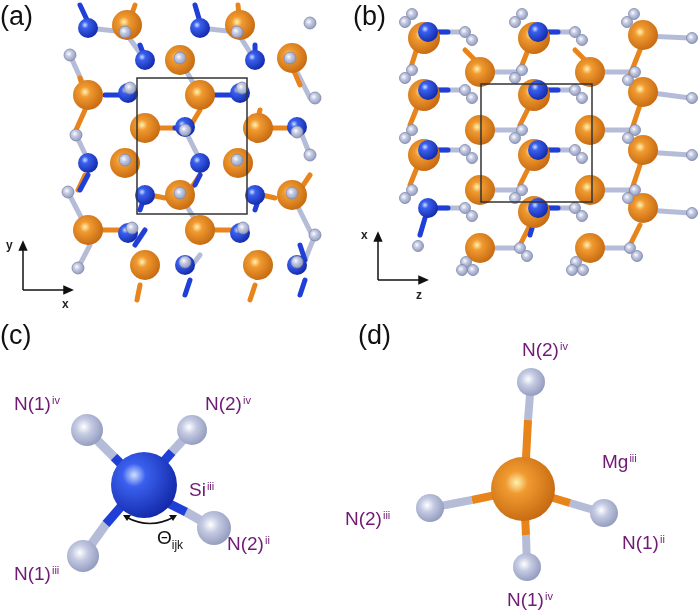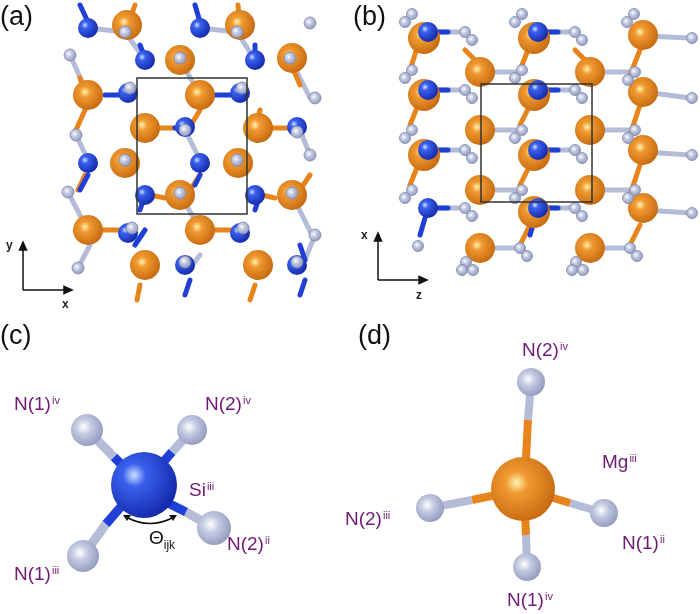--- a/index.html
+++ b/index.html
@@ -376,19 +376,19 @@
 <div class="axis-label" style="left:6px;top:238px;">y</div>
 <div class="axis-label" style="left:62px;top:297px;">x</div>
 <div class="axis-label" style="left:361px;top:228px;">x</div>
 <div class="axis-label" style="left:416px;top:288px;">z</div>
 
 <div class="atom-label" style="left:14px;top:394px;"><span>N(1)</span><sup>iv</sup></div>
 <div class="atom-label" style="left:205px;top:394px;"><span>N(2)</span><sup>iv</sup></div>
 <div class="atom-label" style="left:189px;top:480px;"><span>Si</span><sup>iii</sup></div>
 <div class="atom-label" style="left:14px;top:564px;"><span>N(1)</span><sup>iii</sup></div>
 <div class="atom-label" style="left:227px;top:534px;"><span>N(2)</span><sup>ii</sup></div>
-<div class="theta" style="left:149px;top:527px;"><span>Θ</span><sub>ijk</sub></div>
+<div class="theta" style="left:157px;top:527px;"><span>Θ</span><sub>ijk</sub></div>
 
 <div class="atom-label" style="left:522px;top:340px;"><span>N(2)</span><sup>iv</sup></div>
 <div class="atom-label" style="left:558px;top:452px;margin-left:44px;"><span>Mg</span><sup>iii</sup></div>
 <div class="atom-label" style="left:345px;top:509px;text-align:center;"><span>N(2)</span><sup>iii</sup></div>
 <div class="atom-label" style="left:622px;top:533px;text-align:right;"><span>N(1)</span><sup>ii</sup></div>
 <div class="atom-label" style="left:507px;top:590px;"><span>N(1)</span><sup>iv</sup></div>
 
 </body></html>

